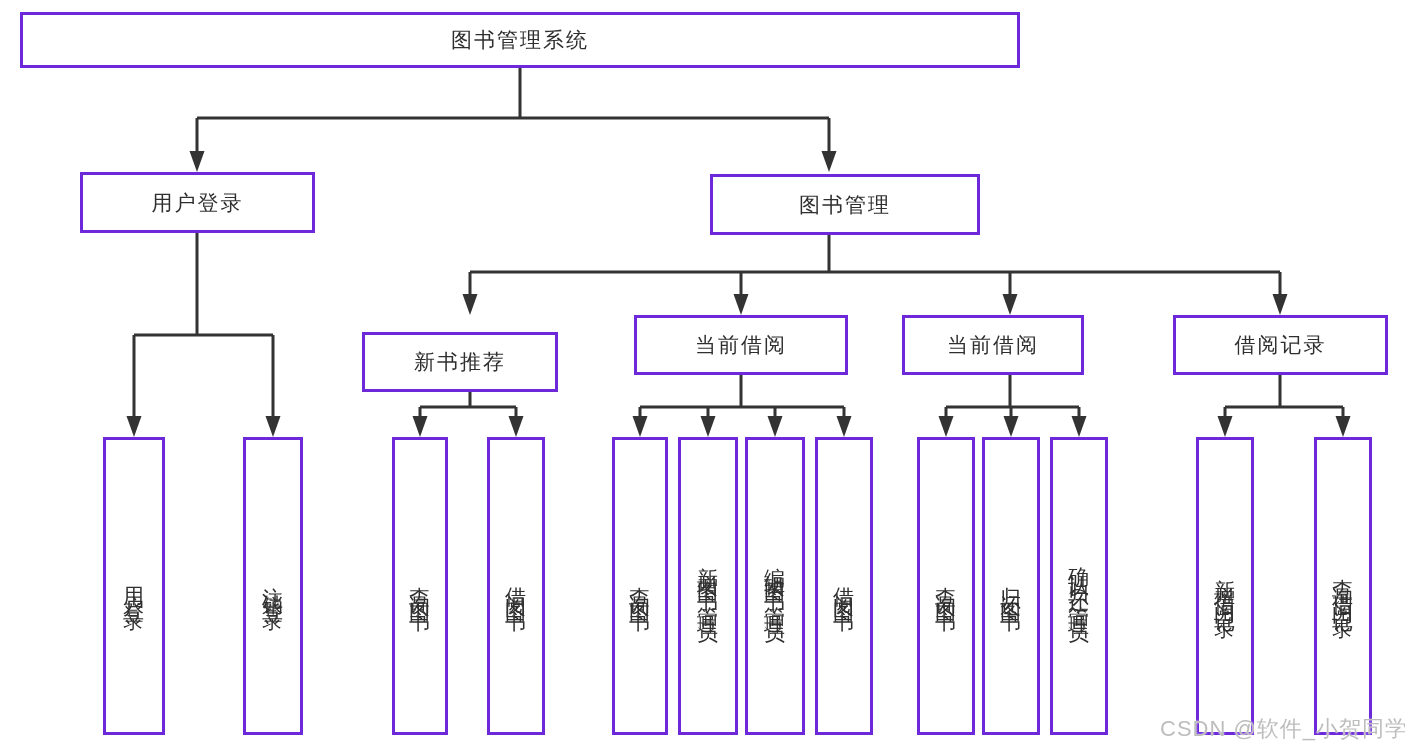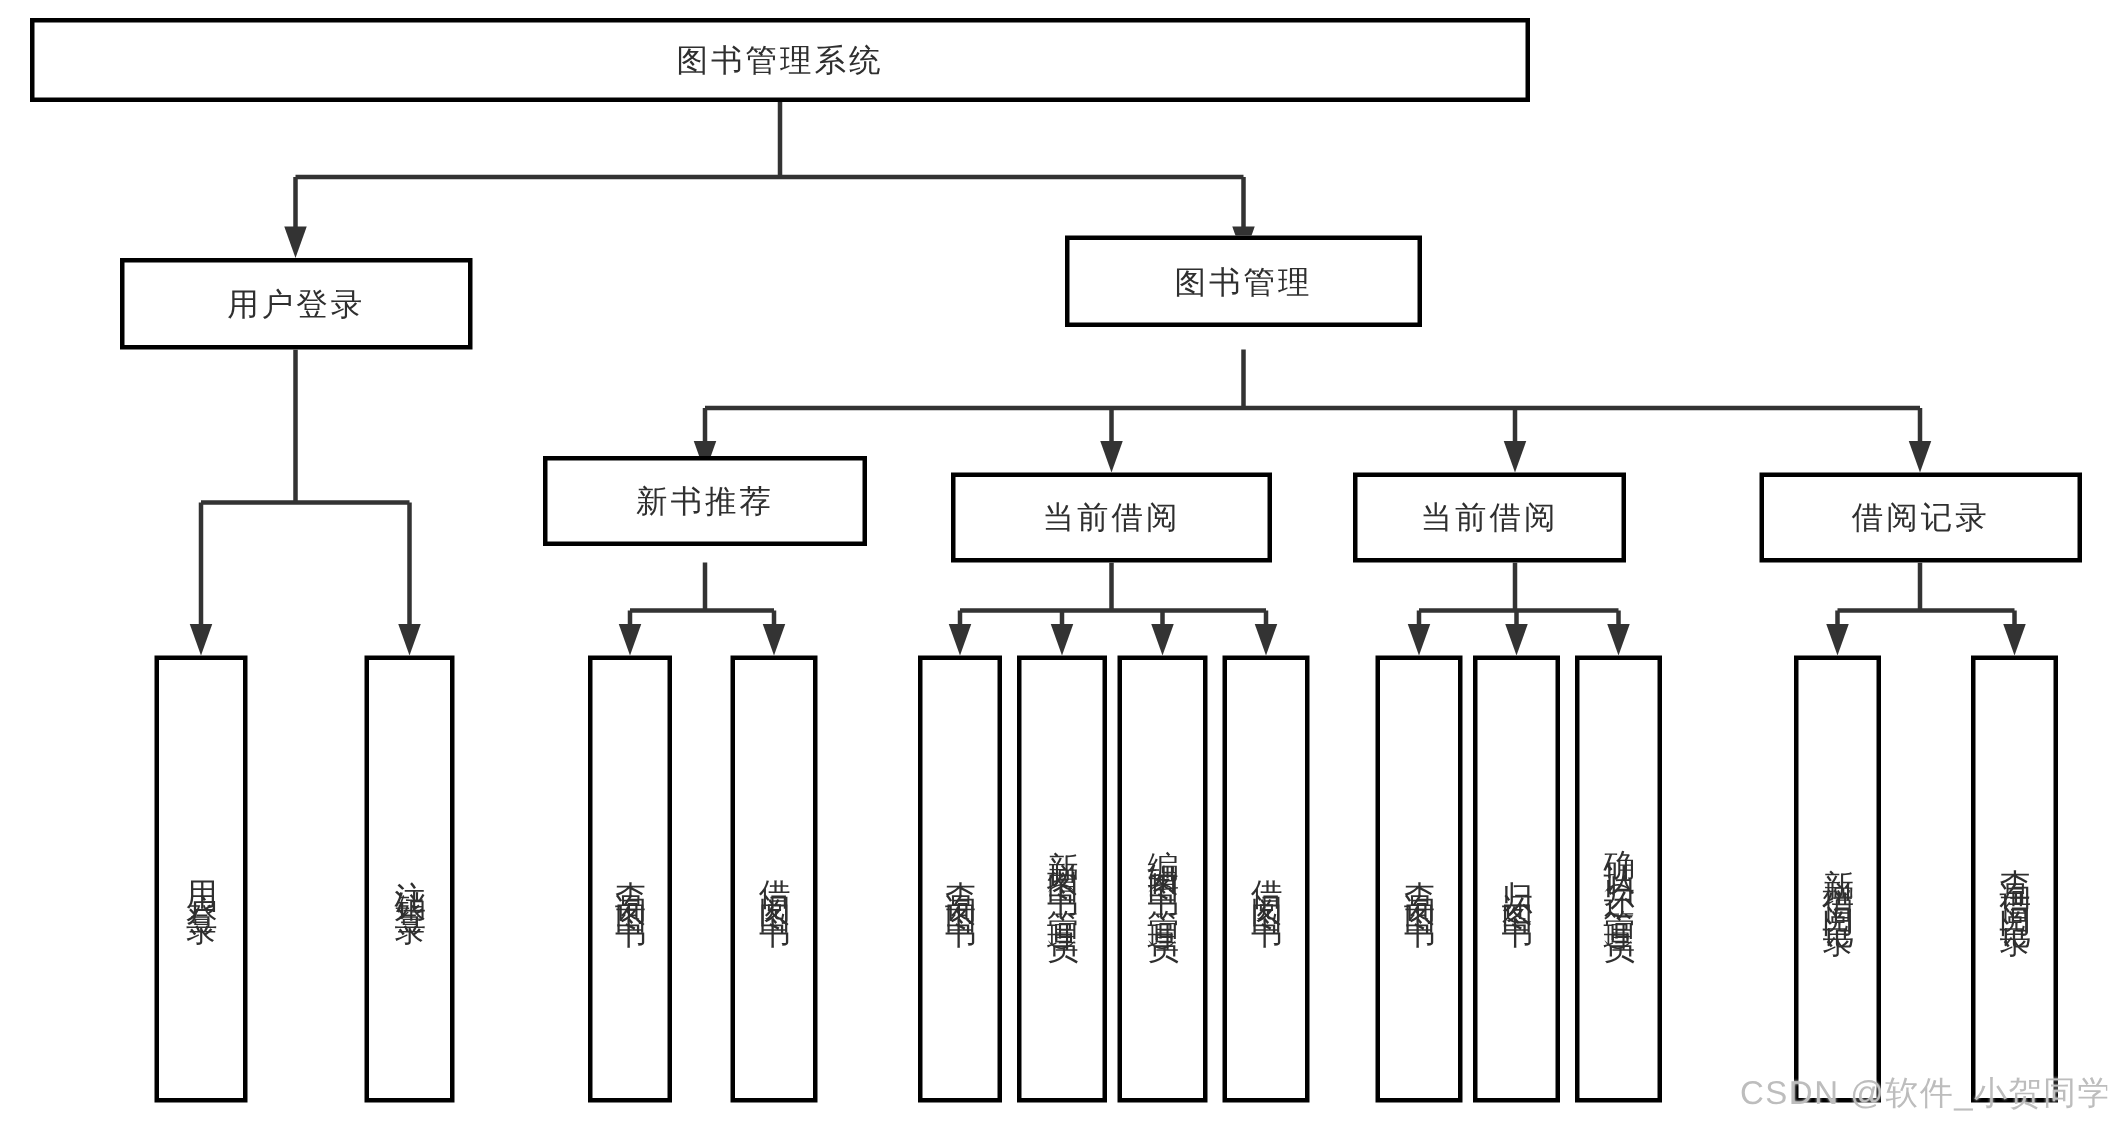--- a/index.html
+++ b/index.html
@@ -21,21 +21,21 @@
   .connectors {
     position: absolute;
     left: 0; top: 0;
     width: 1405px;
     height: 747px;
     z-index: 1;
   }
 
   .node {
     position: absolute;
-    border: 3px solid #000000;
+    border: 3px solid #6d28d9;
     background: #ffffff;
     display: flex;
     align-items: center;
     justify-content: center;
     color: #2f2f2f;
     z-index: 2;
   }
 
   .hlabel {
     font-size: 21px;
@@ -118,25 +118,25 @@
     </g>
   </svg>
 
   <div class="node" style="left:20px;top:12px;width:1000px;height:56px">
     <span class="hlabel">图书管理系统</span>
   </div>
 
   <div class="node" style="left:80px;top:172px;width:235px;height:61px">
     <span class="hlabel">用户登录</span>
   </div>
-  <div class="node" style="left:710px;top:157px;width:238px;height:61px">
+  <div class="node" style="left:710px;top:174px;width:270px;height:61px">
     <span class="hlabel">图书管理</span>
   </div>
 
-  <div class="node" style="left:362px;top:304px;width:216px;height:60px">
+  <div class="node" style="left:362px;top:332px;width:196px;height:60px">
     <span class="hlabel">新书推荐</span>
   </div>
   <div class="node" style="left:634px;top:315px;width:214px;height:60px">
     <span class="hlabel">当前借阅</span>
   </div>
   <div class="node" style="left:902px;top:315px;width:182px;height:60px">
     <span class="hlabel">当前借阅</span>
   </div>
   <div class="node" style="left:1173px;top:315px;width:215px;height:60px">
     <span class="hlabel">借阅记录</span>

